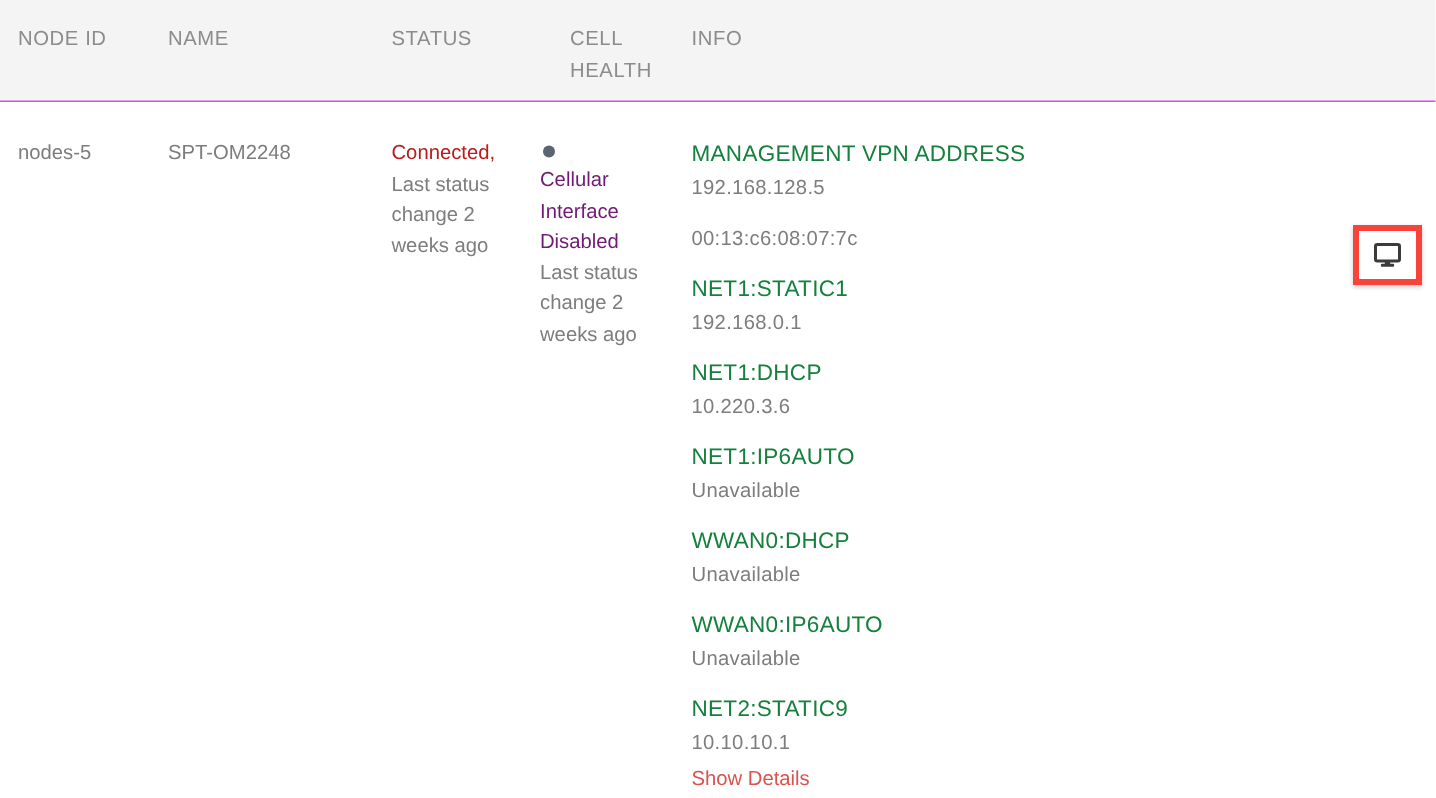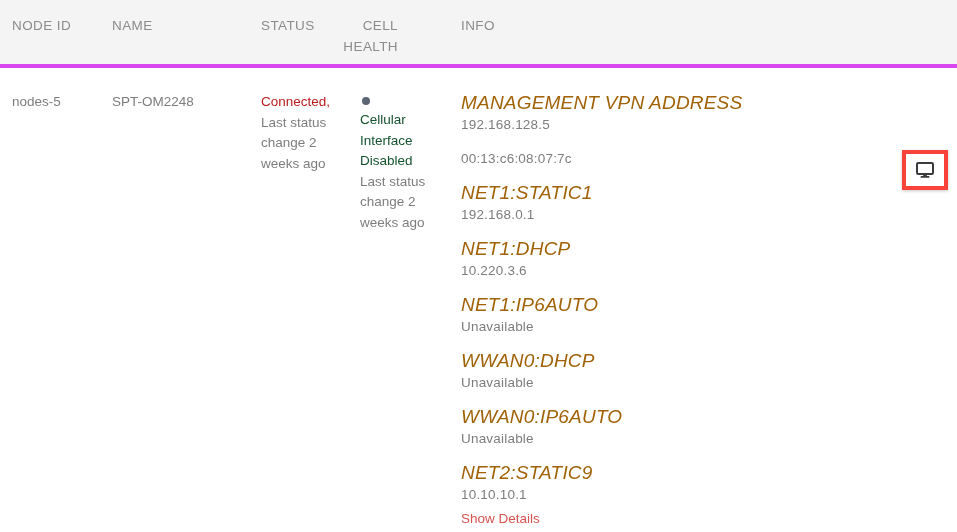--- a/index.html
+++ b/index.html
@@ -23,37 +23,37 @@
   }
 
   
   .table-header {
     position: absolute;
     left: 0;
     top: 0;
     width: 957px;
     height: 68px;
     background: #f4f4f4;
-    border-bottom: 4px solid #d946ef;
+    border-bottom: 1px solid #d946ef;
     box-sizing: border-box;
   }
   .th {
     position: absolute;
     top: 15px;
     font-size: 13.5px;
     line-height: 21px;
     letter-spacing: 0.4px;
     color: #8c8c8c;
     font-weight: 400;
     text-transform: uppercase;
   }
   .th-node-id   { left: 12px;  width: 90px; }
   .th-name      { left: 112px; width: 140px; }
   .th-status    { left: 261px; width: 90px; }
-  .th-cell      { left: 340px; width: 58px; text-align: right; }
+  .th-cell      { left: 380px; width: 58px; }
   .th-info      { left: 461px; width: 200px; }
 
   
   .table-row {
     position: absolute;
     left: 0;
     top: 68px;
     width: 933px;
     height: 464px;
     background: #ffffff;
@@ -86,41 +86,40 @@
 
   .health-dot {
     display: block;
     width: 8px;
     height: 8px;
     border-radius: 50%;
     background: #5a6472;
     margin: 5px 0 5px 2px;
   }
   .health-alert {
-    color: #14532d;
+    color: #701a75;
     display: block;
   }
   .health-meta {
     color: #7d7d7d;
     display: block;
   }
 
   
   .info-group {
     margin-bottom: 12px;
   }
   .info-group:last-child { margin-bottom: 0; }
 
   .info-label {
     display: block;
-    font-size: 19px;
+    font-size: 15px;
     line-height: 22px;
-    color: #a16207;
+    color: #15803d;
     letter-spacing: 0.2px;
-    font-style: italic;
   }
   .info-value {
     display: block;
     font-size: 13.5px;
     line-height: 22px;
     color: #7d7d7d;
     letter-spacing: 0.2px;
   }
   .show-details {
     display: inline-block;

